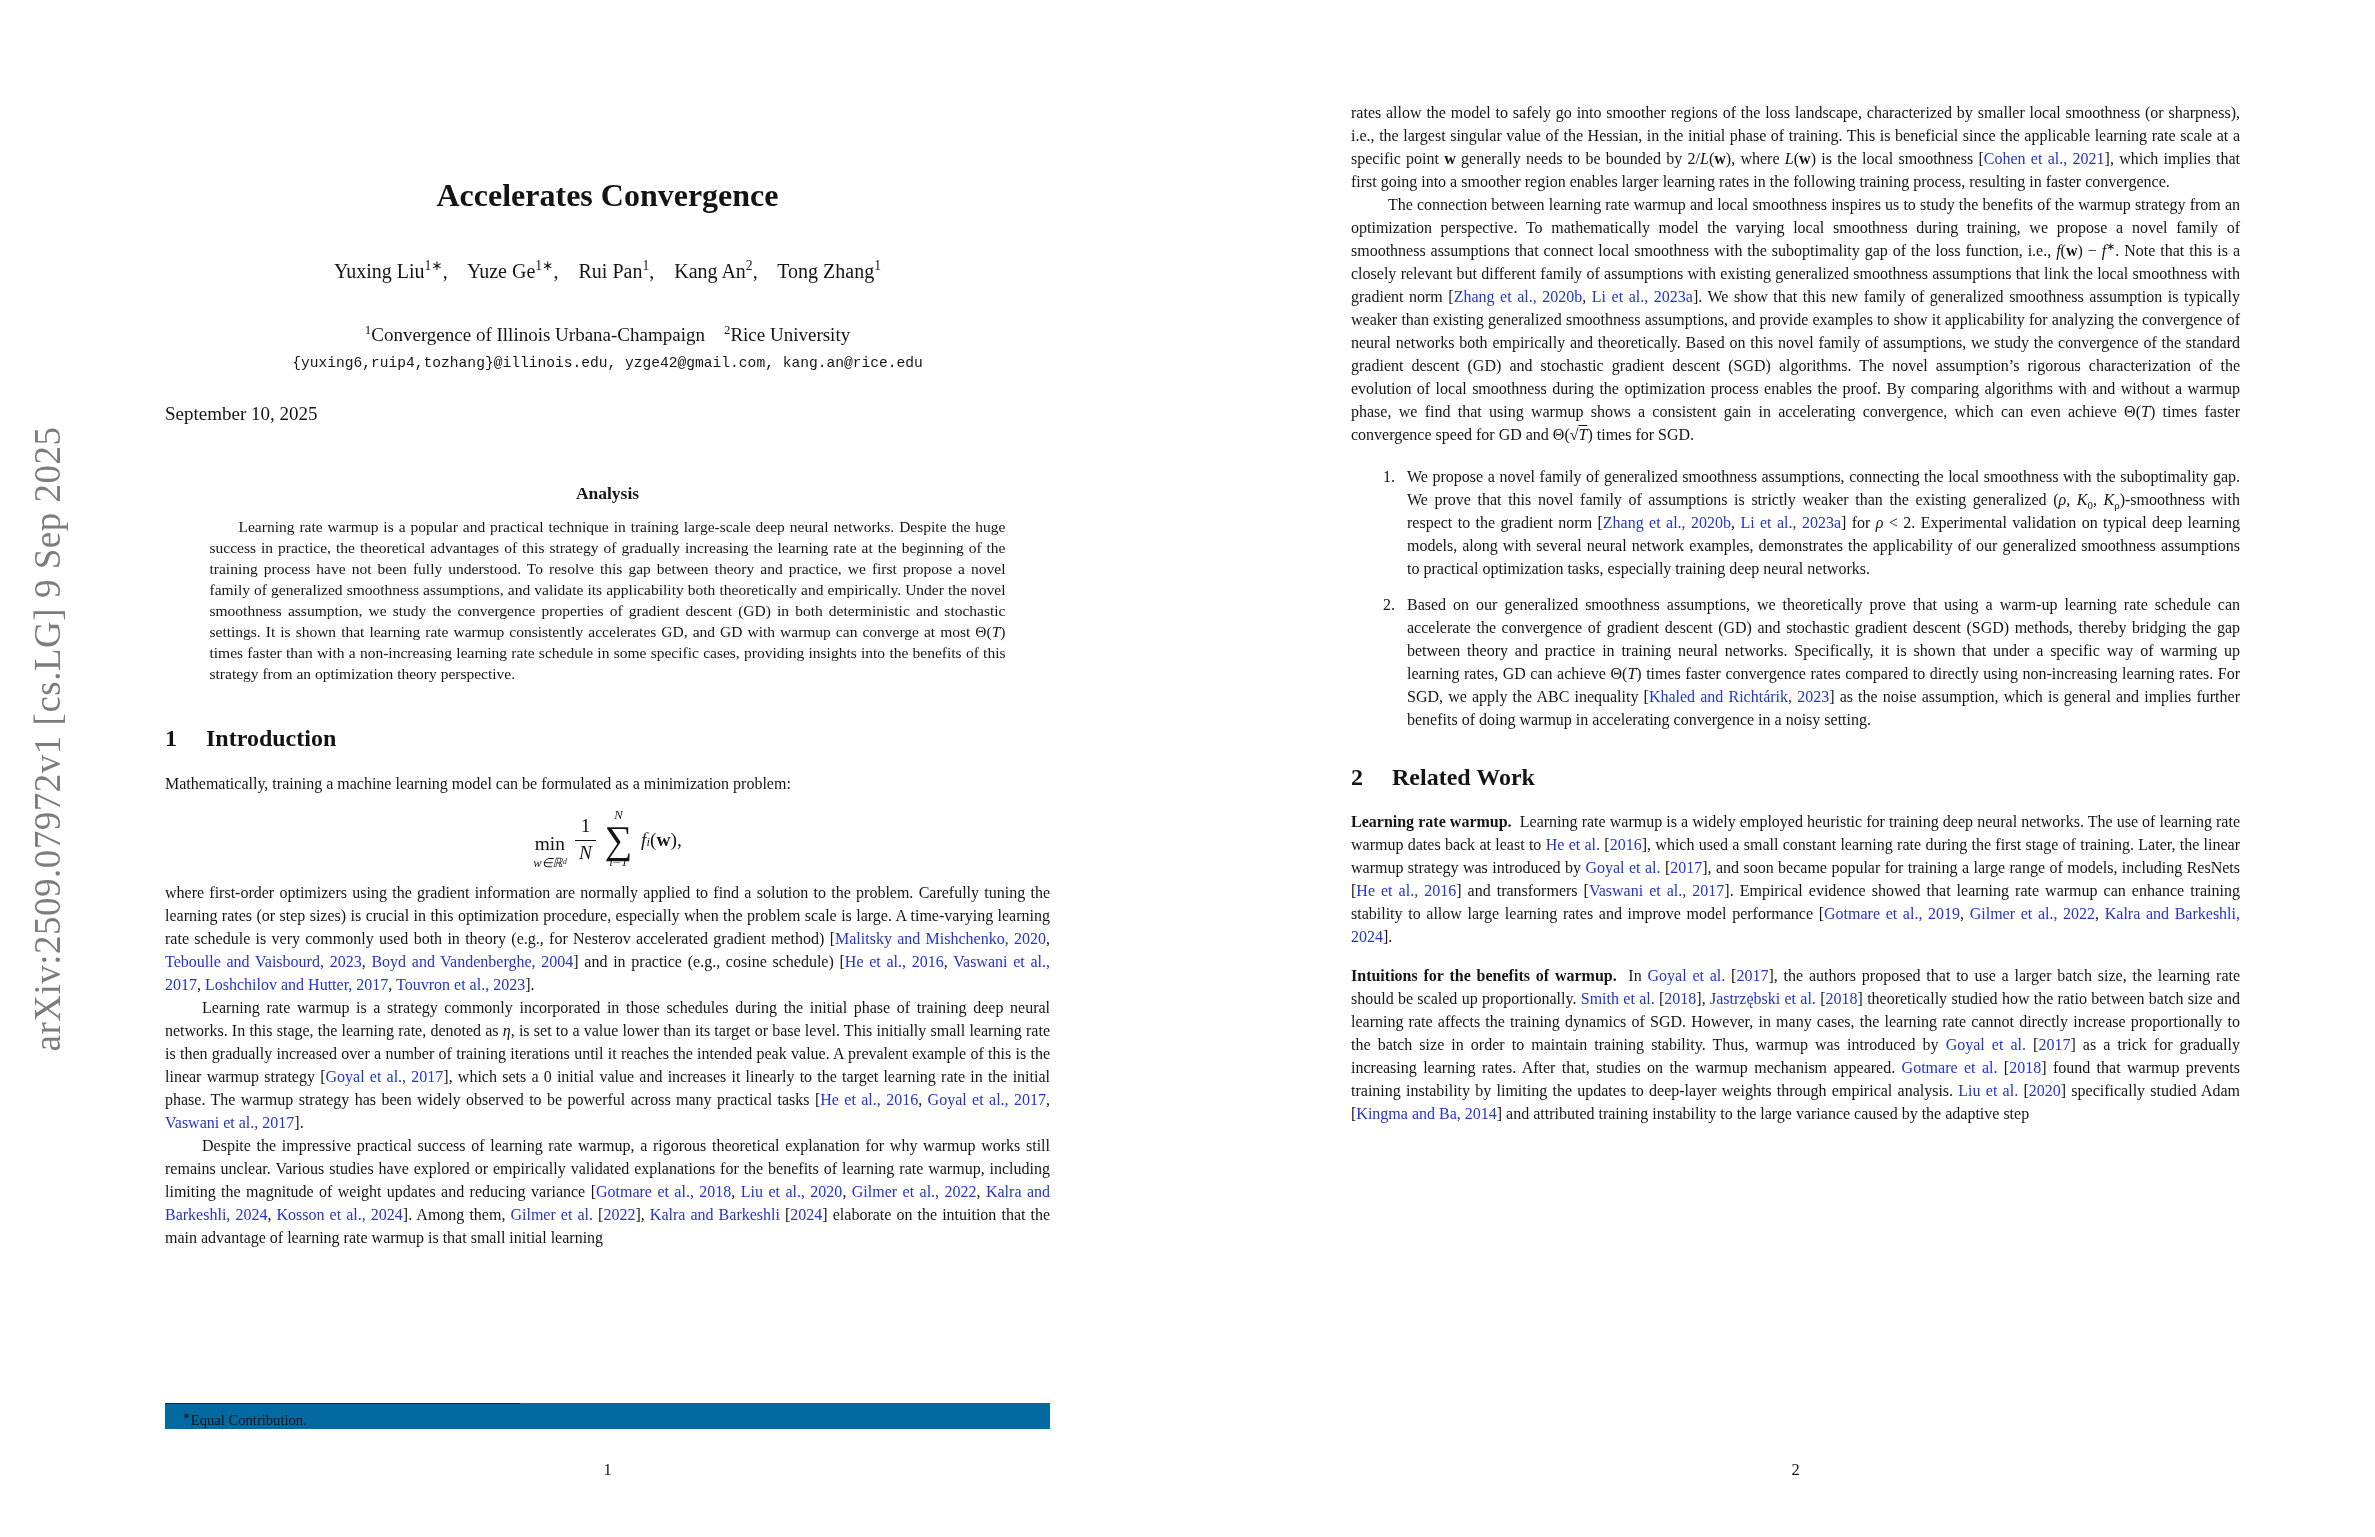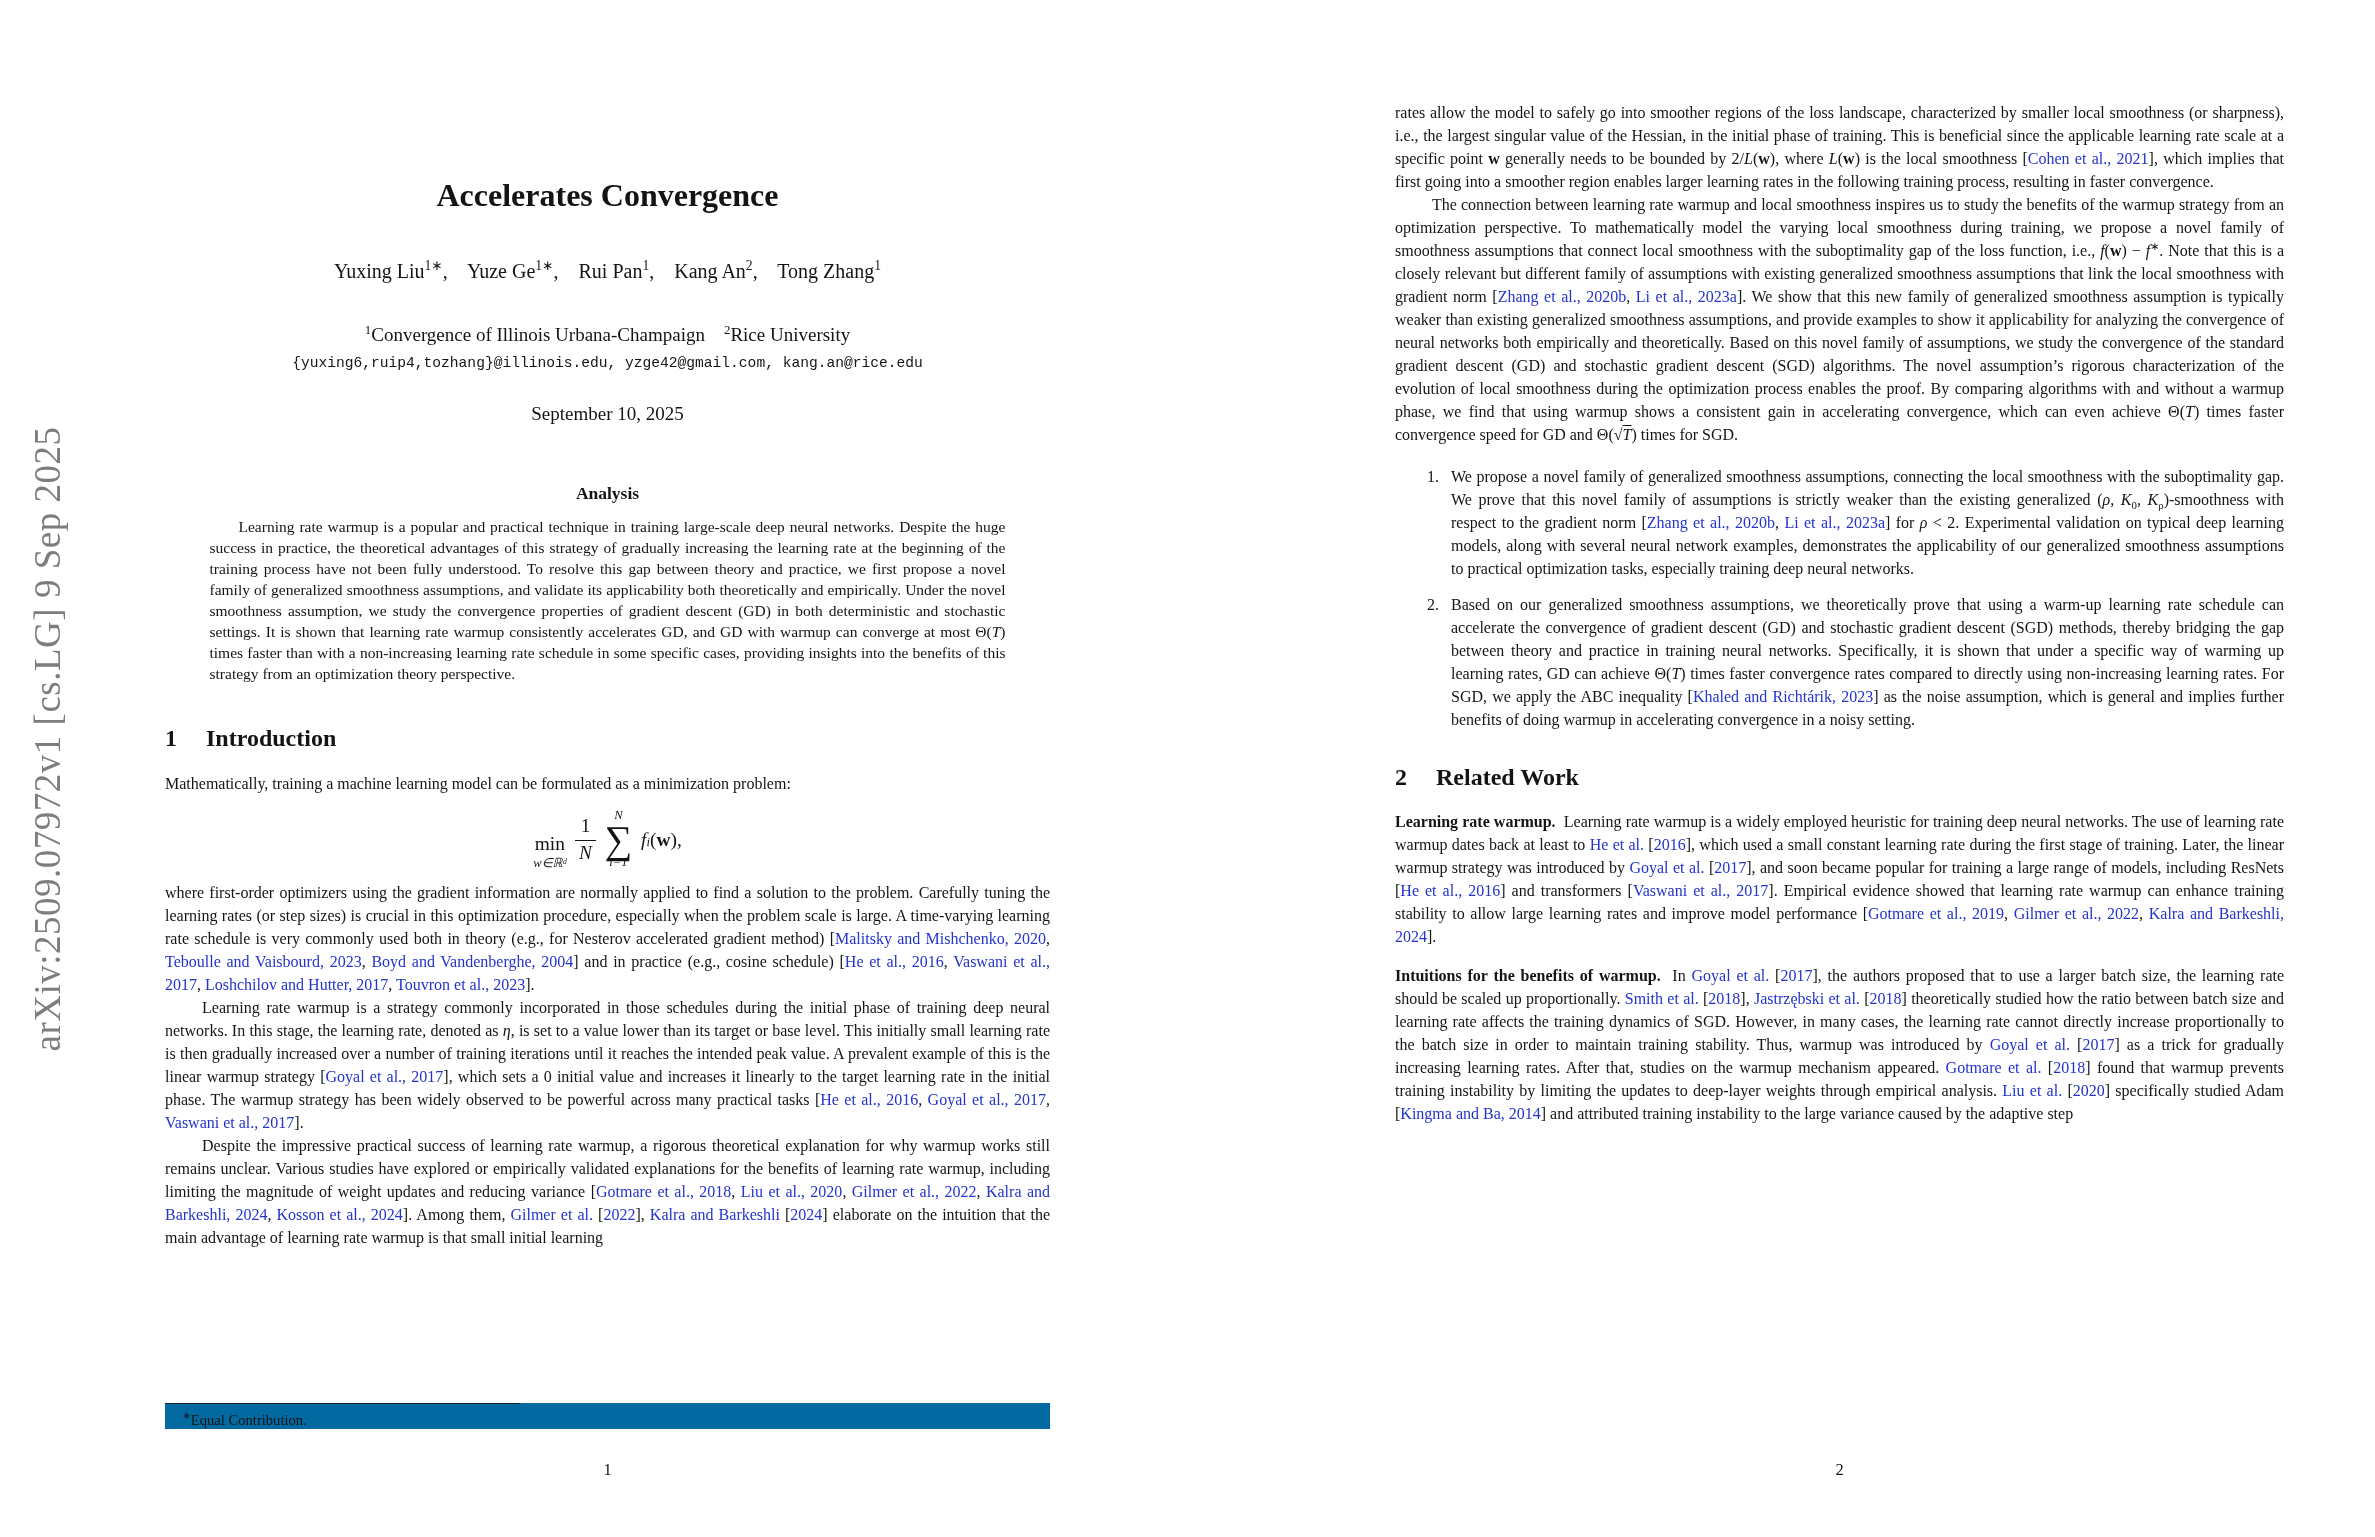--- a/index.html
+++ b/index.html
@@ -3,35 +3,35 @@
 <meta charset="utf-8">
 <style>
   html,body { margin:0; padding:0; }
   body {
     width:2375px; height:1537px; position:relative; overflow:hidden;
     background:#ffffff; color:#141414;
     font-family:"Liberation Serif", serif;
   }
   .page { position:absolute; top:0; height:1537px; }
   #page1 { left:165px; width:885px; }
-  #page2 { left:1395px; width:889px; }
+  #page2 { left:1351px; width:889px; }
 
   
   .arxiv-watermark {
     position:absolute; left:47px; top:739px;
     transform:translate(-50%,-50%) rotate(-90deg);
     white-space:nowrap; font-size:37px; color:#7d7d7d; letter-spacing:0.5px;
   }
 
   
   .title { text-align:center; font-weight:bold; font-size:32px; line-height:44px; margin-top:173px; }
   .authors { text-align:center; font-size:20px; margin-top:43px; }
   .affils  { text-align:center; font-size:19px; margin-top:41px; }
   .emails  { text-align:center; font-family:"Liberation Mono", monospace; font-size:14.6px; margin-top:8.7px; }
-  .date    { text-align:center; font-size:19px; margin-top:32px; }
+  .date    { text-align:left; font-size:19px; margin-top:32px; }
 
   .abs-head { text-align:center; font-weight:bold; font-size:17.5px; margin-top:58px; }
   .abs-body { width:796px; margin:12.6px auto 0; font-size:15.5px; line-height:21px;
               text-align:justify; text-indent:29px; }
 
   .sec-head { font-size:24px; font-weight:bold; margin-top:41px; margin-bottom:19.4px;
               display:flex; gap:29px; align-items:baseline; }
 
   .para { font-size:16px; line-height:23px; text-align:justify; margin:0; }
   .para.indent { text-indent:37px; }

